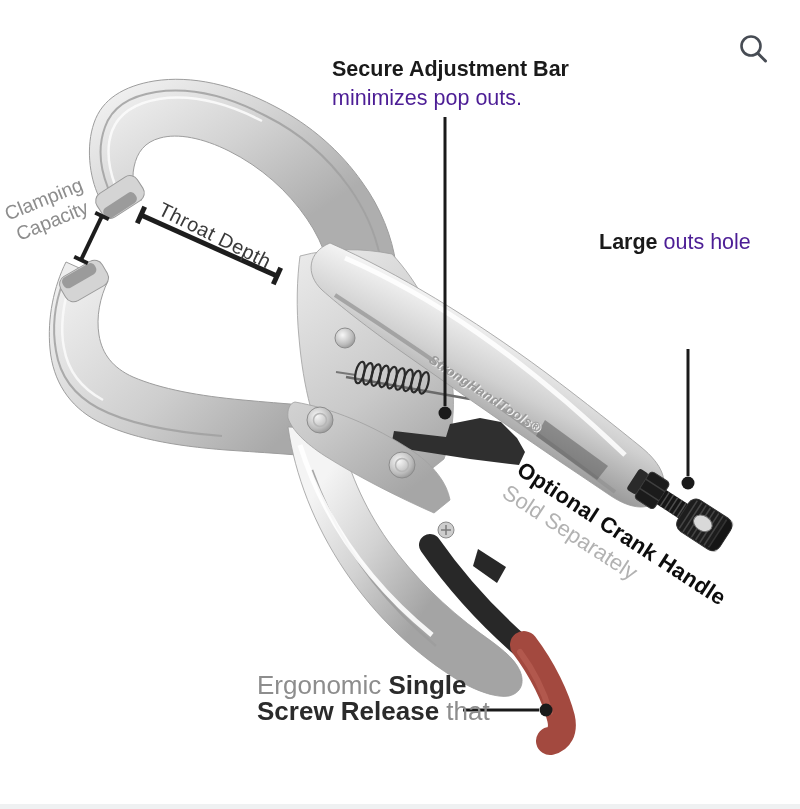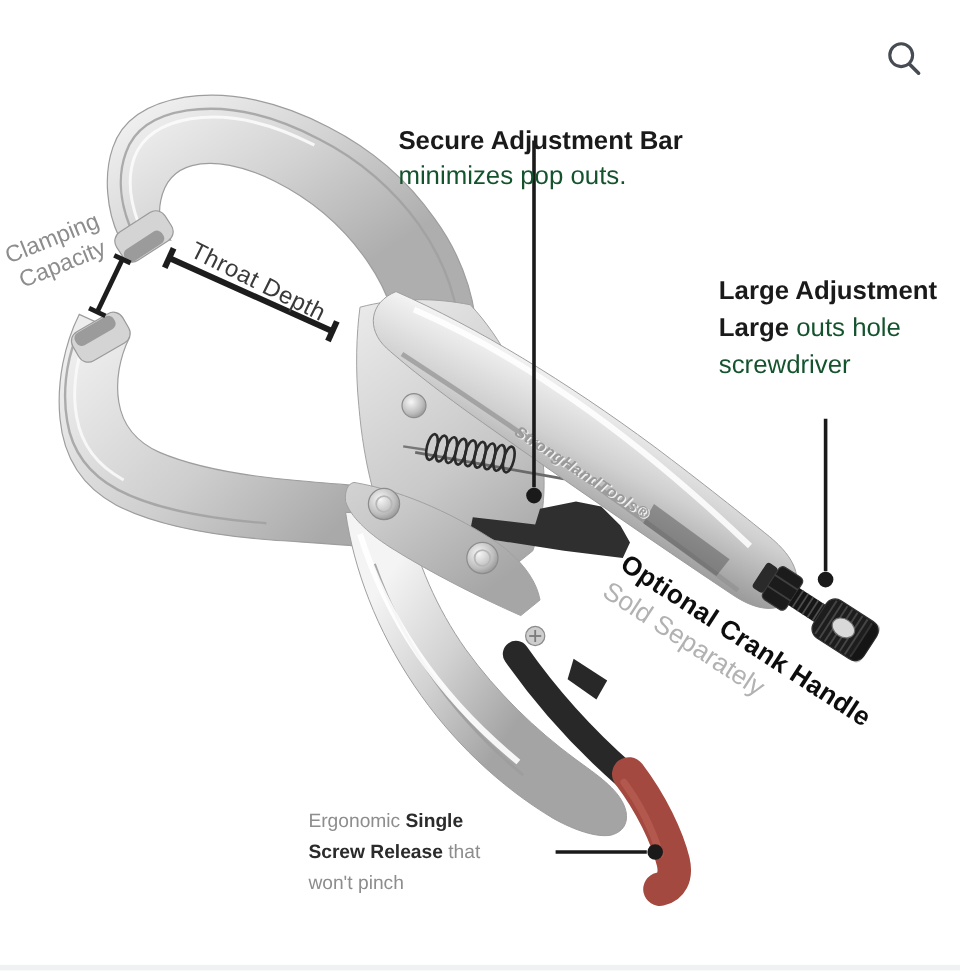--- a/index.html
+++ b/index.html
@@ -3,25 +3,25 @@
 <meta charset="utf-8">
 <style>
   html,body{margin:0;padding:0;background:#fff;}
   .stage{
     position:relative;width:800px;height:809px;background:#fff;overflow:hidden;
     font-family:"Liberation Sans","DejaVu Sans",sans-serif;
     -webkit-font-smoothing:antialiased;
   }
   .clamp-svg{position:absolute;left:0;top:0;}
   .lbl{position:absolute;white-space:nowrap;}
-  .t-dark{color:#1a1a1a;font-weight:bold;margin-top:48px;}
-  .t-gray{color:#14532d;}
+  .t-dark{color:#1a1a1a;font-weight:bold;}
+  .t-gray{color:#4c1d95;}
   .lbl-secure{left:332px;top:55px;font-size:21.5px;line-height:29px;}
   .lbl-screw{left:599px;top:227px;font-size:21.5px;line-height:31px;}
-  .lbl-release{left:257px;top:672px;font-size:16px;line-height:26px;}
+  .lbl-release{left:257px;top:672px;font-size:26px;line-height:26px;}
   .lbl-release .t-gray{color:#8d8d8d;}
   .lbl-release .t-dark{color:#2b2b2b;}
   .lbl-crank{left:527px;top:456px;transform:rotate(33deg);transform-origin:0 0;
              font-size:22px;line-height:27px;}
   .lbl-crank .crank-title{color:#0d0d0d;font-weight:bold;letter-spacing:.3px;}
   .lbl-crank .crank-sub{color:#b2b2b2;}
   .lbl-clamping{left:-14px;top:187px;width:124px;text-align:center;
                 transform:rotate(-22deg);font-size:19.5px;line-height:23px;color:#8d8d8d;}
   .lbl-throat{left:165px;top:198px;transform:rotate(26.5deg);transform-origin:0 0;
               font-size:20px;color:#3a3a3a;letter-spacing:.5px;}
@@ -211,34 +211,31 @@
       <circle cx="546" cy="710" r="6.5" fill="#1a1a1a" stroke="none"></circle>
     </g>
   </svg>
 
   <div class="lbl lbl-secure">
     <div class="t-dark">Secure Adjustment Bar</div>
     <div class="t-gray">minimizes pop outs.</div>
   </div>
 
   <div class="lbl lbl-screw">
-    <div><span class="t-dark">Large Adjustment</span></div>
     <div><span class="t-dark">Large</span><span class="t-gray"> outs hole</span></div>
-    <div class="t-gray">screwdriver</div>
   </div>
 
   <div class="lbl lbl-crank">
     <div class="crank-title">Optional Crank Handle</div>
     <div class="crank-sub">Sold Separately</div>
   </div>
 
   <div class="lbl lbl-release">
     <div><span class="t-gray">Ergonomic </span><span class="t-dark">Single</span></div>
     <div><span class="t-dark">Screw Release</span><span class="t-gray"> that</span></div>
-    <div class="t-gray">won't pinch</div>
   </div>
 
   <div class="lbl lbl-clamping">
     <div>Clamping</div>
     <div>Capacity</div>
   </div>
 
   <div class="lbl lbl-throat">Throat Depth</div>
 
   <button class="zoom-btn" aria-label="zoom image">

